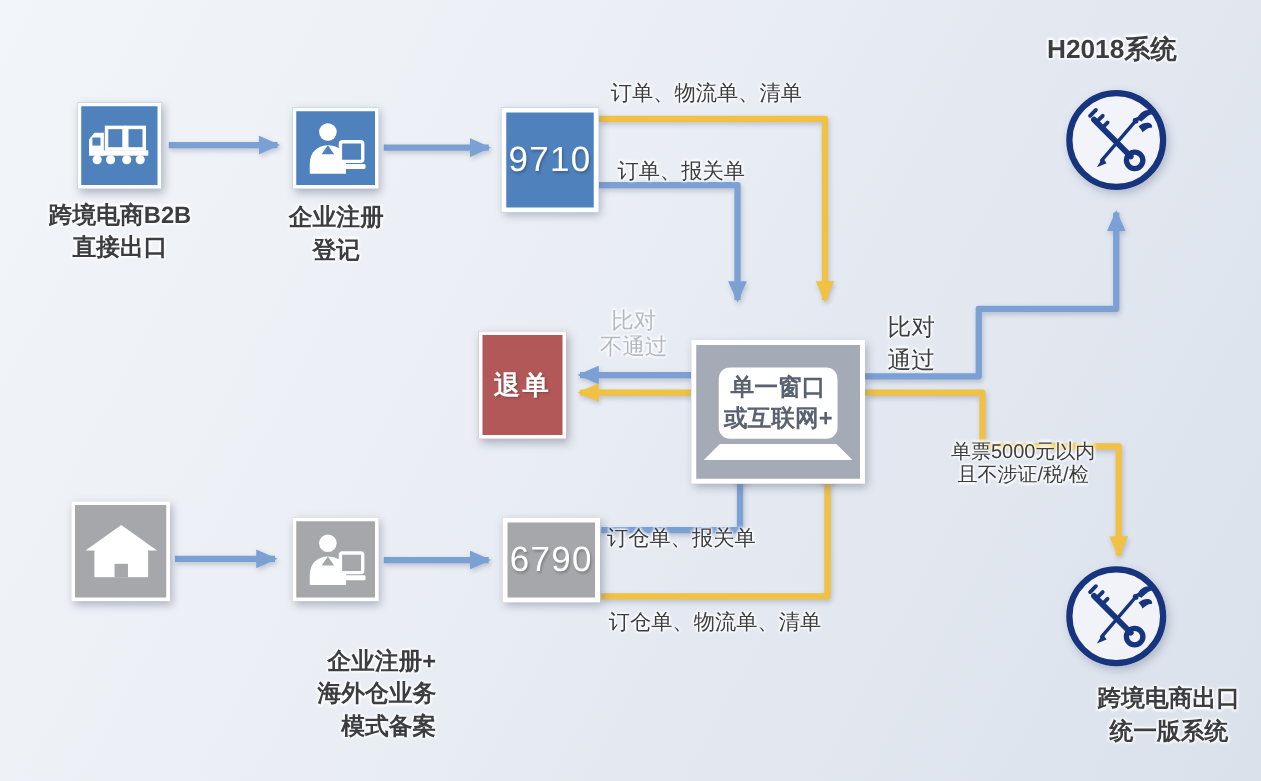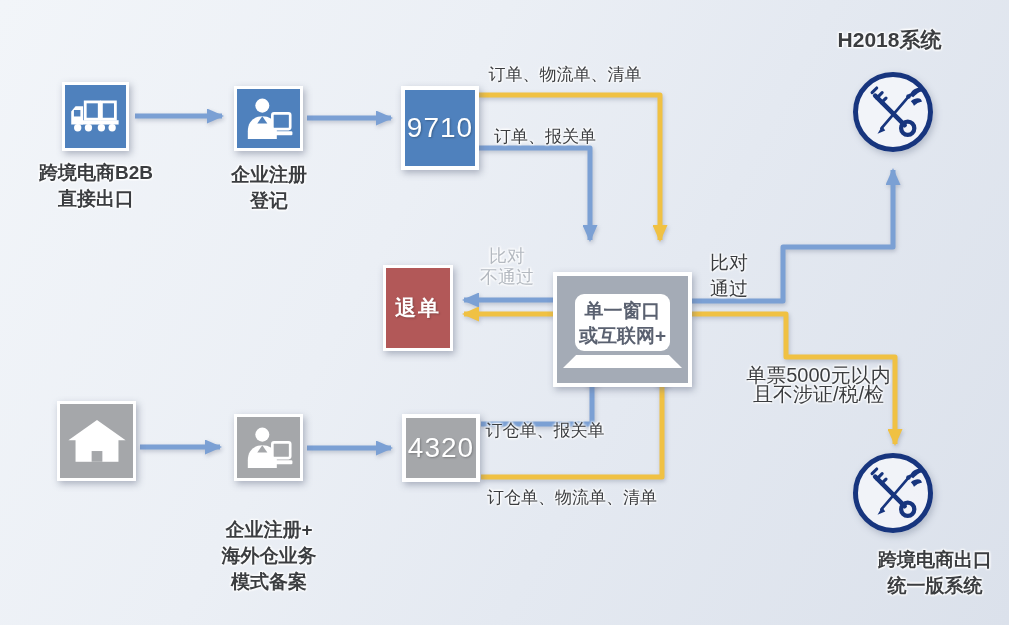--- a/index.html
+++ b/index.html
@@ -118,21 +118,21 @@
     </div>
     <div class="sw-base"></div>
   </div>
 
   <div class="box reject-box" style="left:383px;top:265px;width:70px;height:86px;background:var(--red);">退单</div>
   <div class="edge-label muted" style="left:457px;top:246px;width:100px;font-size:18px;">比对
 不通过</div>
 
   <div class="edge-label" style="left:697px;top:250px;width:64px;font-size:19px;line-height:26px;">比对
 通过</div>
-  <div class="edge-label" style="left:716px;top:366px;width:205px;font-size:20px;line-height:19px;">单票5000元以内
+  <div class="edge-label" style="left:716px;top:352px;width:205px;font-size:16px;line-height:19px;">单票5000元以内
 且不涉证/税/检</div>
 
   <div class="node-label" style="left:802px;top:27px;width:175px;font-size:21px;">H2018系统</div>
   <div class="circle-node" style="left:853px;top:72px;">
     <svg viewBox="0 0 80 80">
       <g stroke="var(--emblem-navy)" fill="none" stroke-linecap="round">
         <path d="M17,19 L55,57" stroke-width="6"></path>
         <circle cx="59" cy="61" r="8.5" stroke-width="5.5"></circle>
         <path d="M13,15 L19,9" stroke-width="4"></path>
         <path d="M19,22 L26,15" stroke-width="4"></path>
@@ -179,22 +179,22 @@
 
   <div class="box" style="left:234px;top:414px;width:69px;height:67px;background:var(--gray);">
     <svg viewBox="0 0 52 44" width="58" height="50">
       <circle cx="20" cy="10" r="6.3" fill="#fff"></circle>
       <path d="M7,40 L7,33 C7,24 13,19.5 20,19.5 C26,19.5 31,22.5 33,28 L33,40 Z" fill="#fff"></path>
       <polygon points="20,19.5 24.5,26 15.5,26" fill="var(--gray)"></polygon>
       <rect x="29" y="17" width="16" height="14" rx="1.5" fill="var(--gray)" stroke="#fff" stroke-width="2.4"></rect>
       <rect x="26" y="33" width="21" height="3.6" rx="1" fill="#fff"></rect>
     </svg>
   </div>
-  <div class="node-label" style="left:189px;top:517px;width:160px;">企业注册+
+  <div class="node-label" style="left:189px;top:517px;width:160px;text-align:right;">企业注册+
 海外仓业务
 模式备案</div>
 
-  <div class="box code-box" style="left:402px;top:414px;width:78px;height:68px;background:var(--gray);">4320</div>
+  <div class="box code-box" style="left:402px;top:414px;width:78px;height:68px;background:var(--gray);">6790</div>
 
   <div class="edge-label" style="left:455px;top:420px;width:180px;">订仓单、报关单</div>
   <div class="edge-label" style="left:452px;top:487px;width:240px;">订仓单、物流单、清单</div>
 
 </div>
 
 </body></html>

